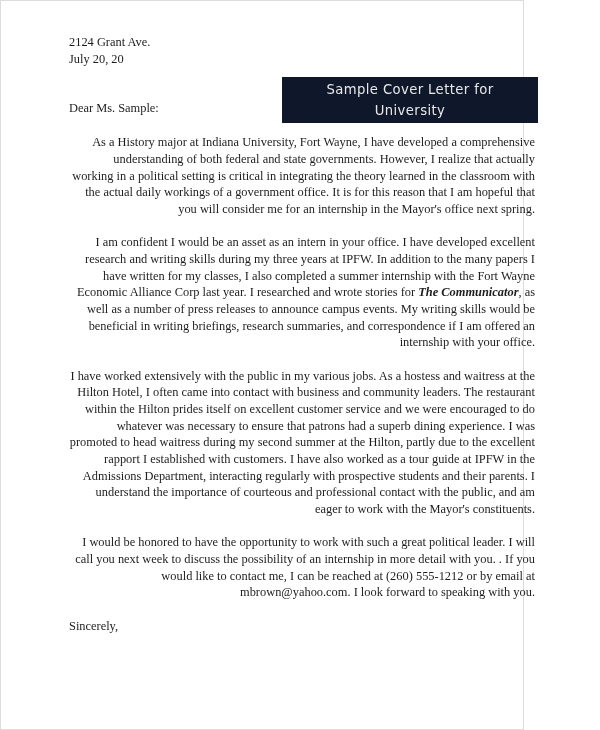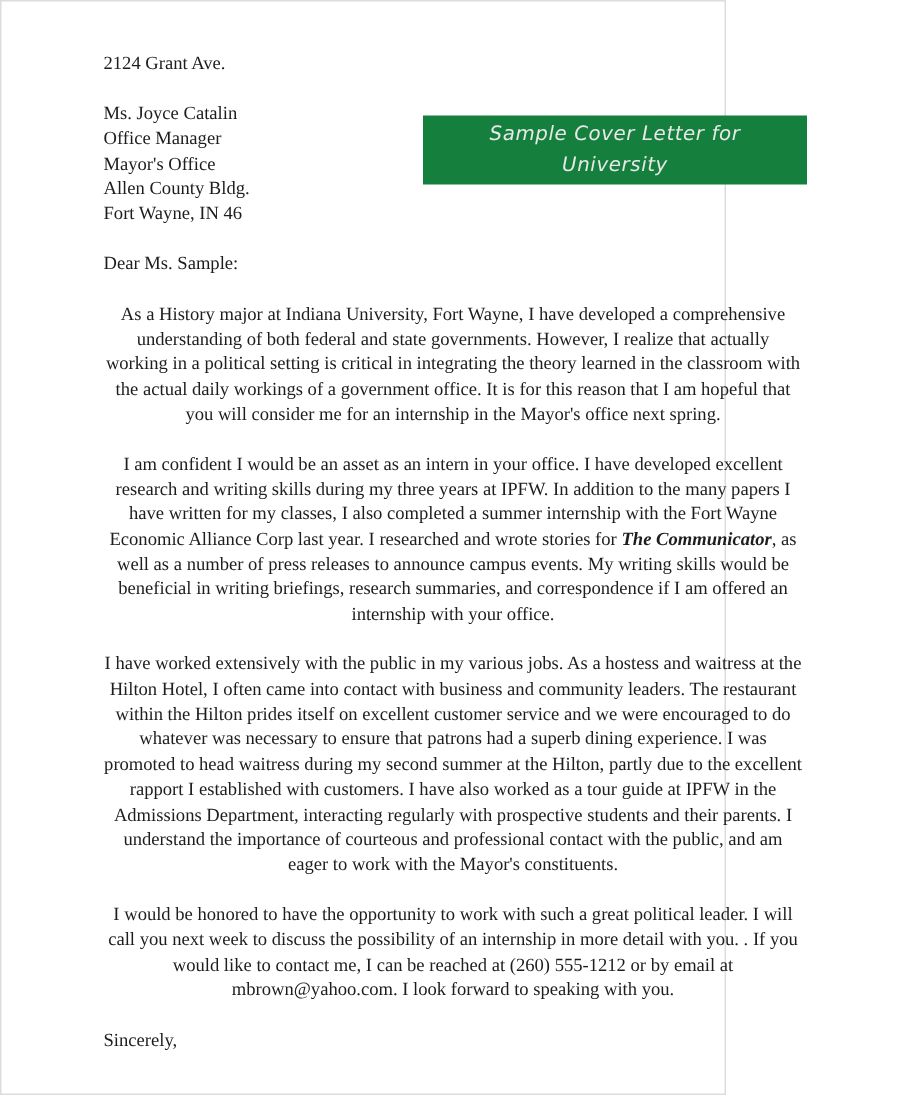--- a/index.html
+++ b/index.html
@@ -10,21 +10,21 @@
     width: 600px;
     height: 730px;
     background: #ffffff;
     font-family: "Liberation Serif", "DejaVu Serif", serif;
     overflow: hidden;
   }
 
   .page {
     position: relative;
     box-sizing: border-box;
-    width: 484px;
+    width: 524px;
     height: 730px;
     background: #ffffff;
     border: 1px solid #dcdcdc;
     padding: 0;
   }
 
   .letter {
     position: absolute;
     left: 68px;
     top: 33px;
@@ -43,78 +43,71 @@
 
   .gap-sm { height: 16.5px; }
   .gap-md { height: 17px; }
 
   .salutation {
     margin: 0;
   }
 
   p.para {
     margin: 0;
-    text-align: center;
+    text-align: right;
   }
 
   .para + .gap-para { height: 16.5px; }
 
   em.work-title {
     font-style: italic;
     font-weight: bold;
   }
 
   .closing {
     margin: 0;
   }
 
   
   .banner {
     position: absolute;
     left: 281px;
     top: 76px;
     width: 256px;
     height: 46px;
-    background: #15803d;
+    background: #0f172a;
     color: #e8e8e8;
     font-family: "DejaVu Sans", "Liberation Sans", sans-serif;
     font-size: 13.2px;
     line-height: 21px;
     letter-spacing: 0.4px;
     display: flex;
     flex-direction: column;
     align-items: center;
     justify-content: center;
     text-align: center;
-    font-style: italic;
   }
   .banner-line {
     display: block;
   }
 </style>
 </head>
 <body>
 
 <div class="page">
 
   <div class="letter">
 
     <div class="addr-block">
       <div class="addr-line">2124 Grant Ave.</div>
+      <div class="addr-line">July 20, 20</div>
     </div>
 
     <div class="gap-sm"></div>
 
-    <div class="addr-block">
-      <div class="addr-line">Ms. Joyce Catalin</div>
-      <div class="addr-line">Office Manager</div>
-      <div class="addr-line">Mayor's Office</div>
-      <div class="addr-line">Allen County Bldg.</div>
-      <div class="addr-line">Fort Wayne, IN 46</div>
-    </div>
 
     <div class="gap-sm"></div>
 
     <p class="salutation">Dear Ms. Sample:</p>
 
     <div class="gap-md"></div>
 
     <p class="para">As a History major at Indiana University, Fort Wayne, I have developed a comprehensive understanding of both federal and state governments. However, I realize that actually working in a political setting is critical in integrating the theory learned in the classroom with the actual daily workings of a government office. It is for this reason that I am hopeful that you will consider me for an internship in the Mayor's office next spring.</p>
 
     <div class="gap-para"></div>

